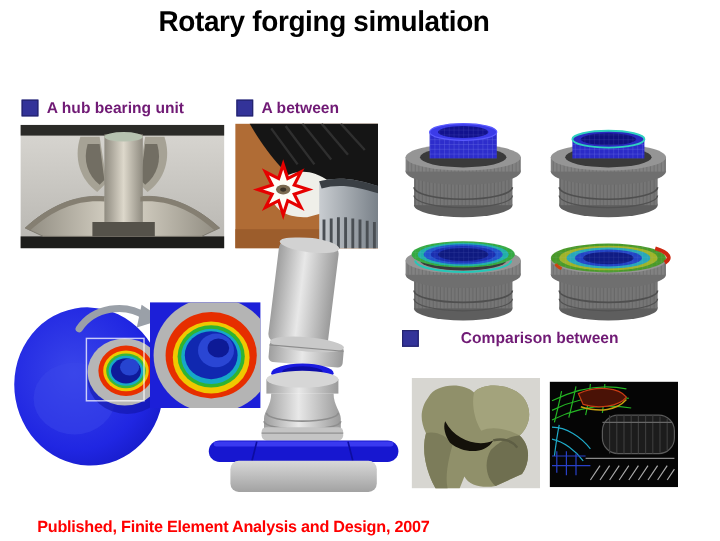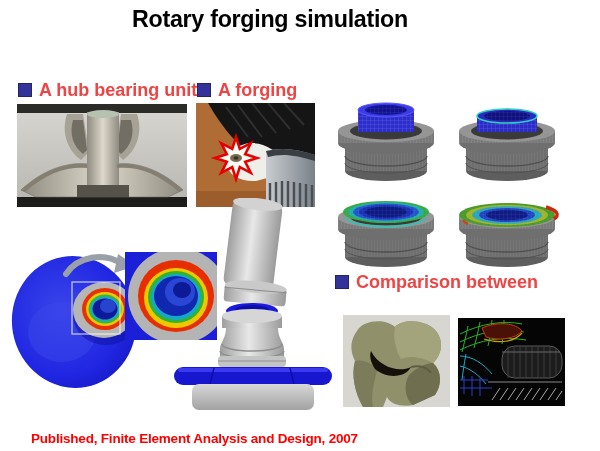--- a/index.html
+++ b/index.html
@@ -1,24 +1,24 @@
 <!DOCTYPE html>
 <html><head>
 <meta charset="utf-8">
 <style>
   html,body{margin:0;padding:0;background:#ffffff;}
   .slide{position:relative;width:568px;height:451px;background:#ffffff;overflow:hidden;
          font-family:Liberation Sans, sans-serif;}
   .abs{position:absolute;}
   .title{left:0;top:5px;width:540px;text-align:center;font-size:24px;font-weight:800;
          color:#000;letter-spacing:-0.3px;transform:scaleX(.97);transform-origin:center;}
-  .label{display:flex;align-items:flex-start;font-size:18px;font-weight:bold;color:#ef4444;line-height:14px;}
+  .label{display:flex;align-items:flex-start;font-size:13px;font-weight:bold;color:#701a75;line-height:14px;}
   .bullet{flex:0 0 auto;width:12px;height:12px;background:#333399;border:1px solid #24246e;
           margin-right:7px;margin-top:0px;}
-  .lstack span{display:block;}
+  .lstack span{display:block;margin-left:28px;}
   .footer{font-size:13.5px;font-weight:bold;color:#ff0000;letter-spacing:-0.2px;margin-left:13px;}
   svg{display:block;}
 </style>
 </head>
 <body>
 
 <div class="slide">
 
   <svg width="0" height="0" style="position:absolute" aria-hidden="true">
     <defs>
@@ -71,21 +71,21 @@
   </svg>
 
   <div class="abs title">Rotary forging simulation</div>
 
   <div class="abs label" style="left:18px;top:83px">
     <span class="bullet"></span>
     <span>A hub bearing unit</span>
   </div>
   <div class="abs label" style="left:197px;top:83px">
     <span class="bullet"></span>
-    <span>A forging</span>
+    <span>A between</span>
   </div>
   <div class="abs label" style="left:335px;top:275px">
     <span class="bullet"></span>
     <span class="lstack">
       <span>Comparison between</span>
     </span>
   </div>
 
   <div class="abs" style="left:17px;top:104px">
     <svg width="170" height="103" viewBox="0 0 170 103">

